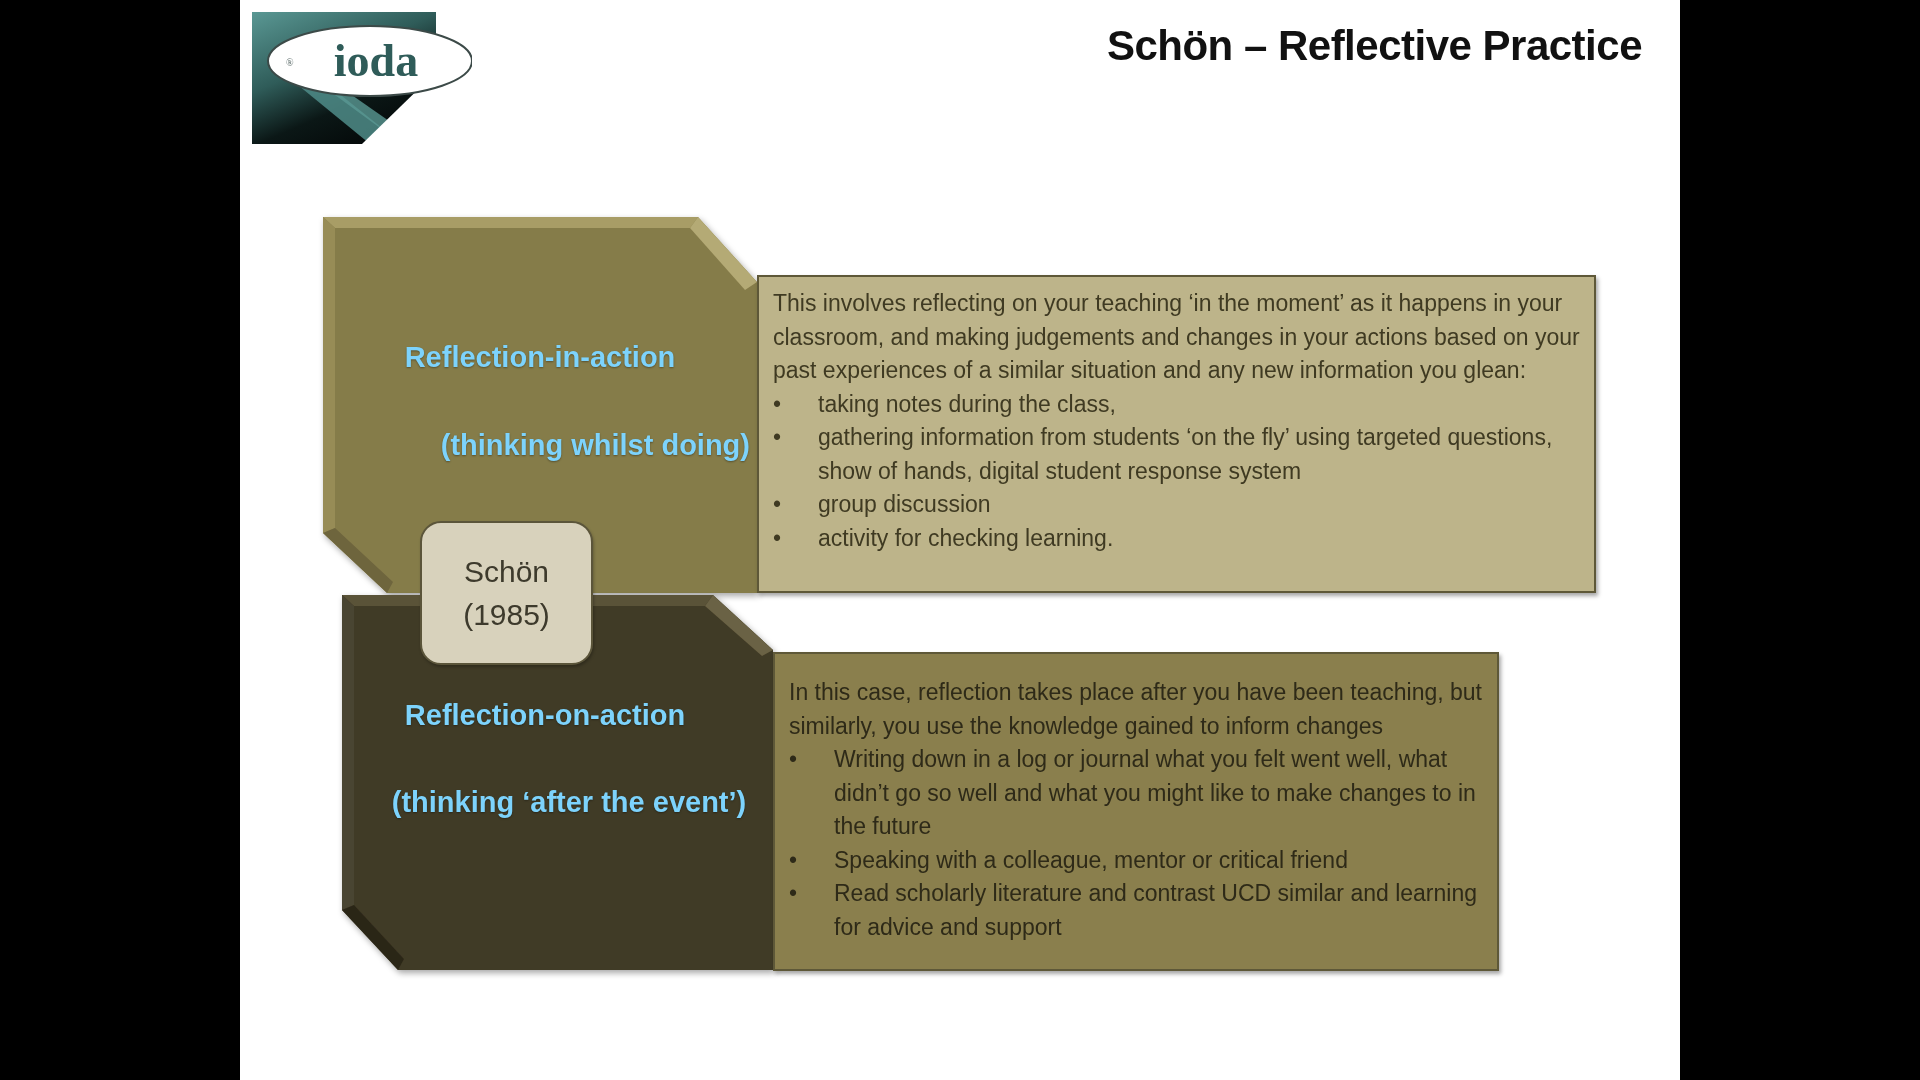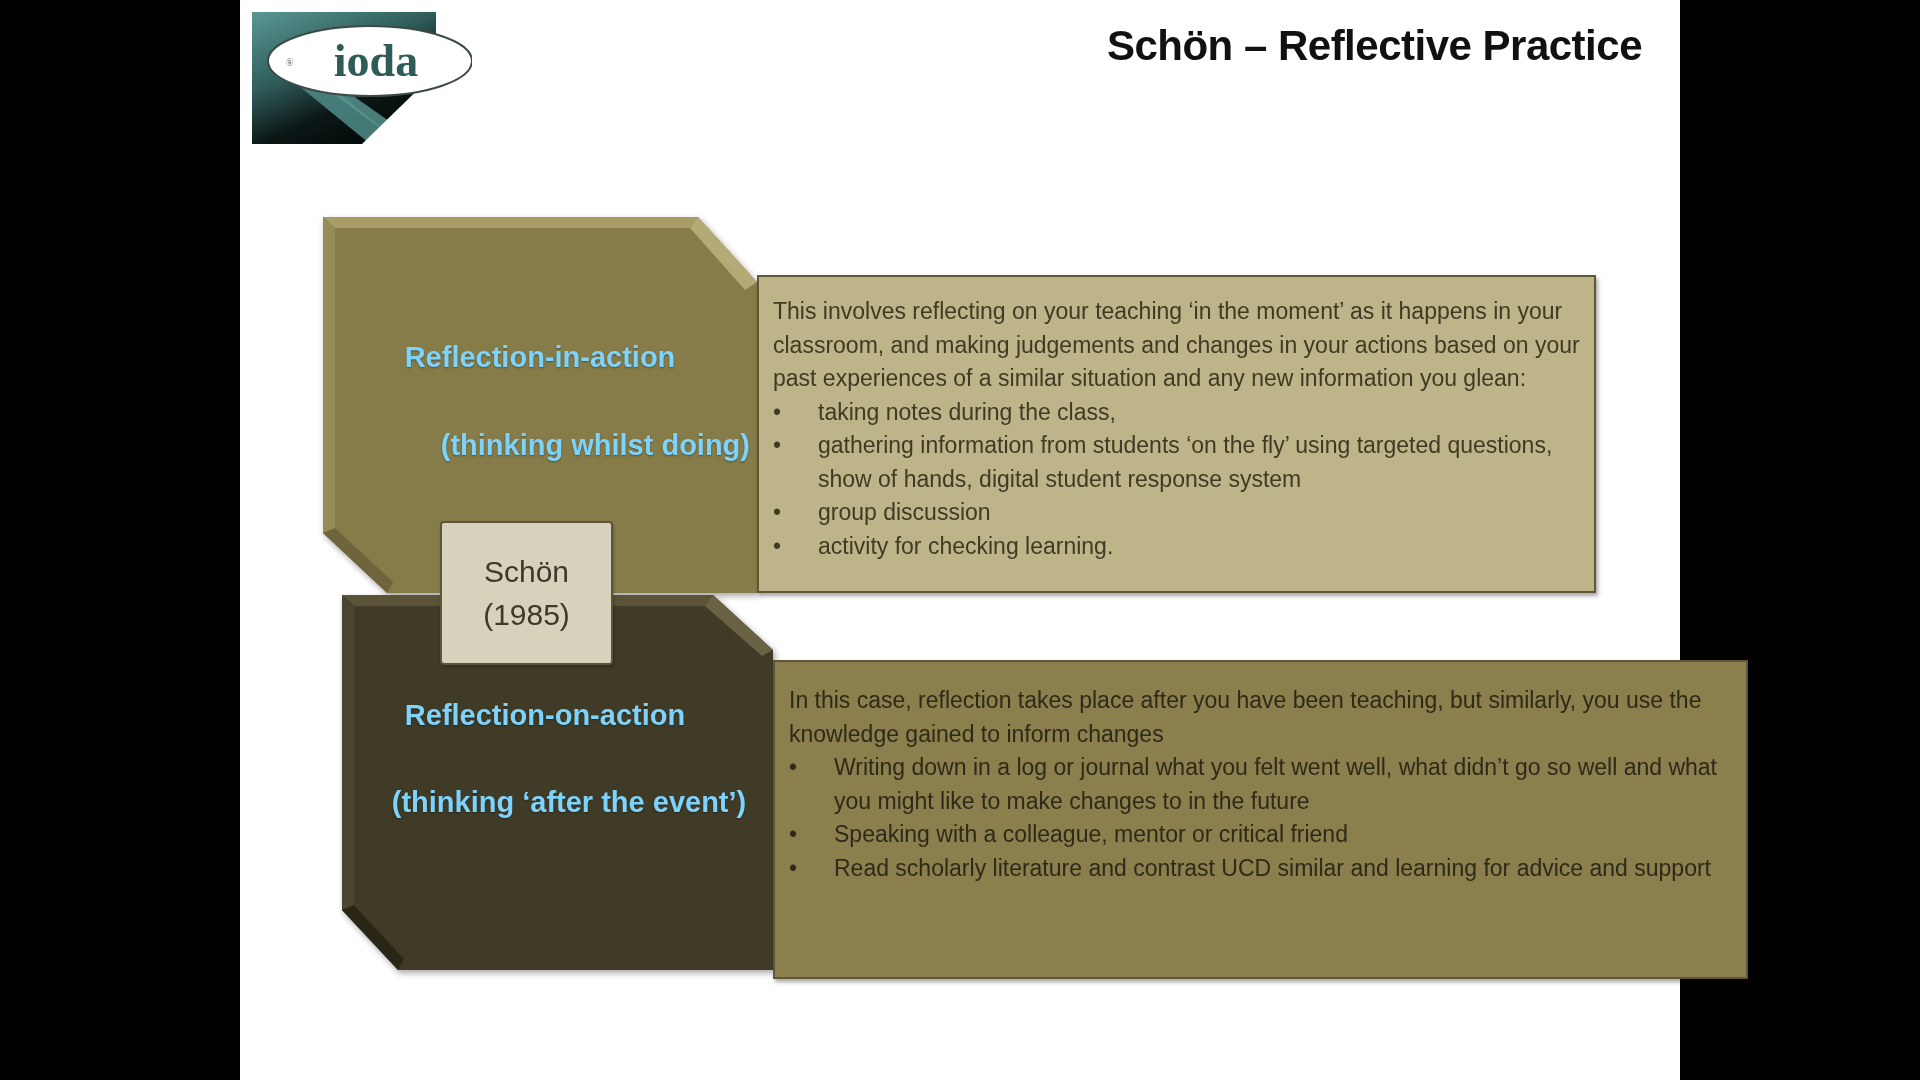--- a/index.html
+++ b/index.html
@@ -11,30 +11,30 @@
   .title { left:1080px; top:22px; width:562px; text-align:right; font-size:42px; font-weight:bold;
            color:#111; letter-spacing:-0.5px; font-family:"Liberation Sans", sans-serif; }
   .shape-svg { left:0; top:0; width:1920px; height:1080px; }
   .shape-label { color:#7dd3fc; font-weight:bold; font-size:29px; text-align:center; line-height:1.5;
                  text-shadow:0 1px 2px rgba(0,0,0,0.35); }
   .upper-label { left:330px; top:336px; width:420px; }
   .upper-sub { left:330px; top:424px; width:420px;text-align:right; }
   .lower-label { left:335px; top:694px; width:420px; }
   .lower-sub { left:345px; top:781px; width:420px; }
   .tbox { border:2px solid #5e5838; box-sizing:border-box; font-size:23px; color:#3f3a22;
-          line-height:33.5px; padding:18px 14px; box-shadow:2px 3px 4px rgba(0,0,0,0.35); }
+          line-height:33.5px; padding:10px 14px; box-shadow:2px 3px 4px rgba(0,0,0,0.35); }
   .tbox-upper { left:757px; top:275px; width:839px; height:318px; background:#bdb48a; }
-  .tbox-lower { left:773px; top:652px; width:975px; height:319px; background:#8a7f4d;
-                color:#2e2a18; padding-top:22px;margin-top:8px; }
+  .tbox-lower { left:773px; top:652px; width:726px; height:319px; background:#8a7f4d;
+                color:#2e2a18; padding-top:22px; }
   .tbox p { margin:0; }
   .tbox ul { margin:0; padding:0; list-style:none; }
   .tbox li { position:relative; padding-left:45px; }
   .tbox li .bullet { position:absolute; left:0; top:0; width:20px; }
-  .schon { left:440px; top:521px; width:173px; height:144px; background:#d8d2bc; border:2px solid #5b553a;
-           border-radius:4px; box-sizing:border-box; text-align:center; font-size:30px; color:#3d3a2c;
+  .schon { left:420px; top:521px; width:173px; height:144px; background:#d8d2bc; border:2px solid #5b553a;
+           border-radius:21px; box-sizing:border-box; text-align:center; font-size:30px; color:#3d3a2c;
            line-height:43px; padding-top:27px; box-shadow:1px 2px 3px rgba(0,0,0,0.25); }
 </style>
 </head>
 <body>
 
 <div class="slide"></div>
 
 <svg class="abs logo" viewBox="0 0 220 132">
   <defs>
     <linearGradient id="lg1" x1="0" y1="0" x2="0.6" y2="1">

